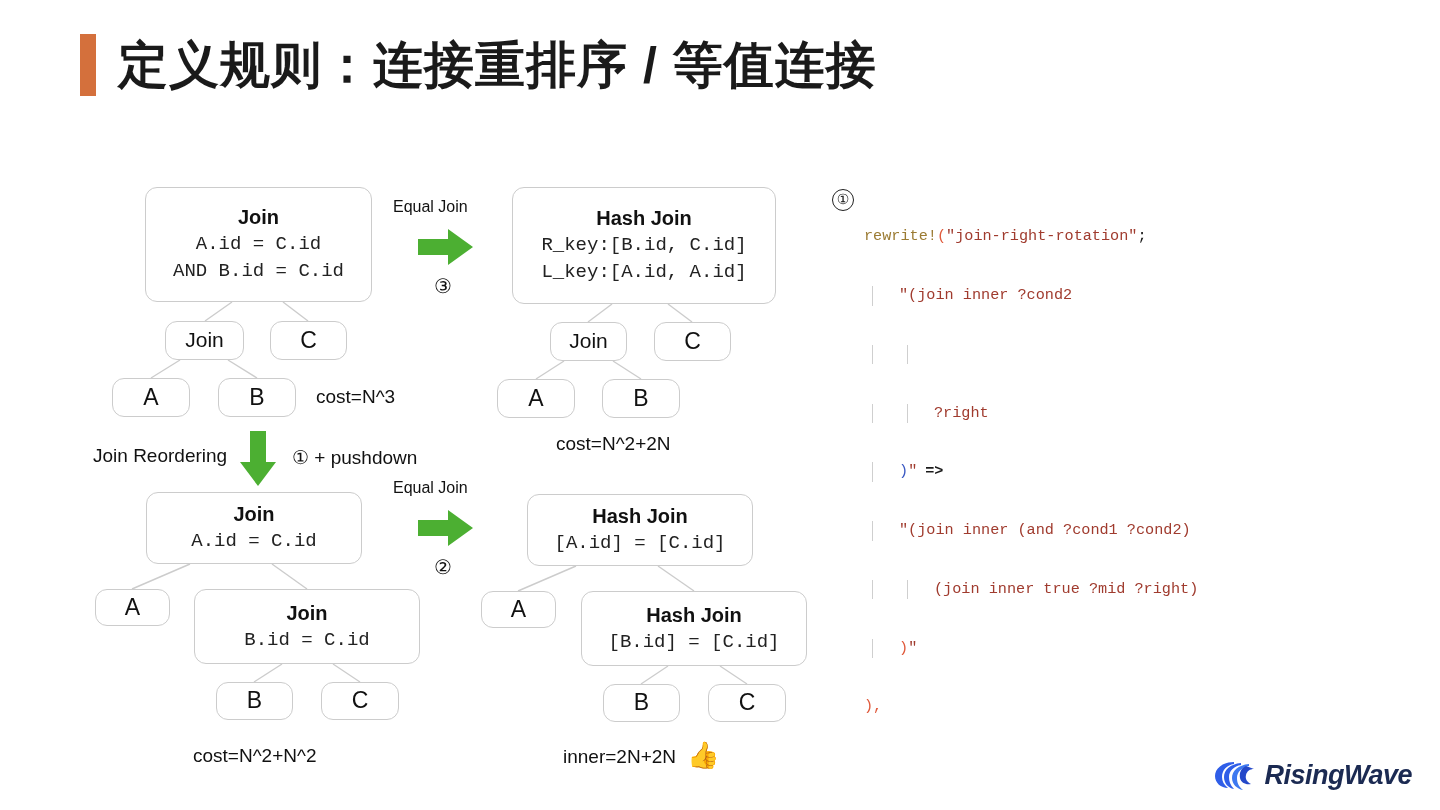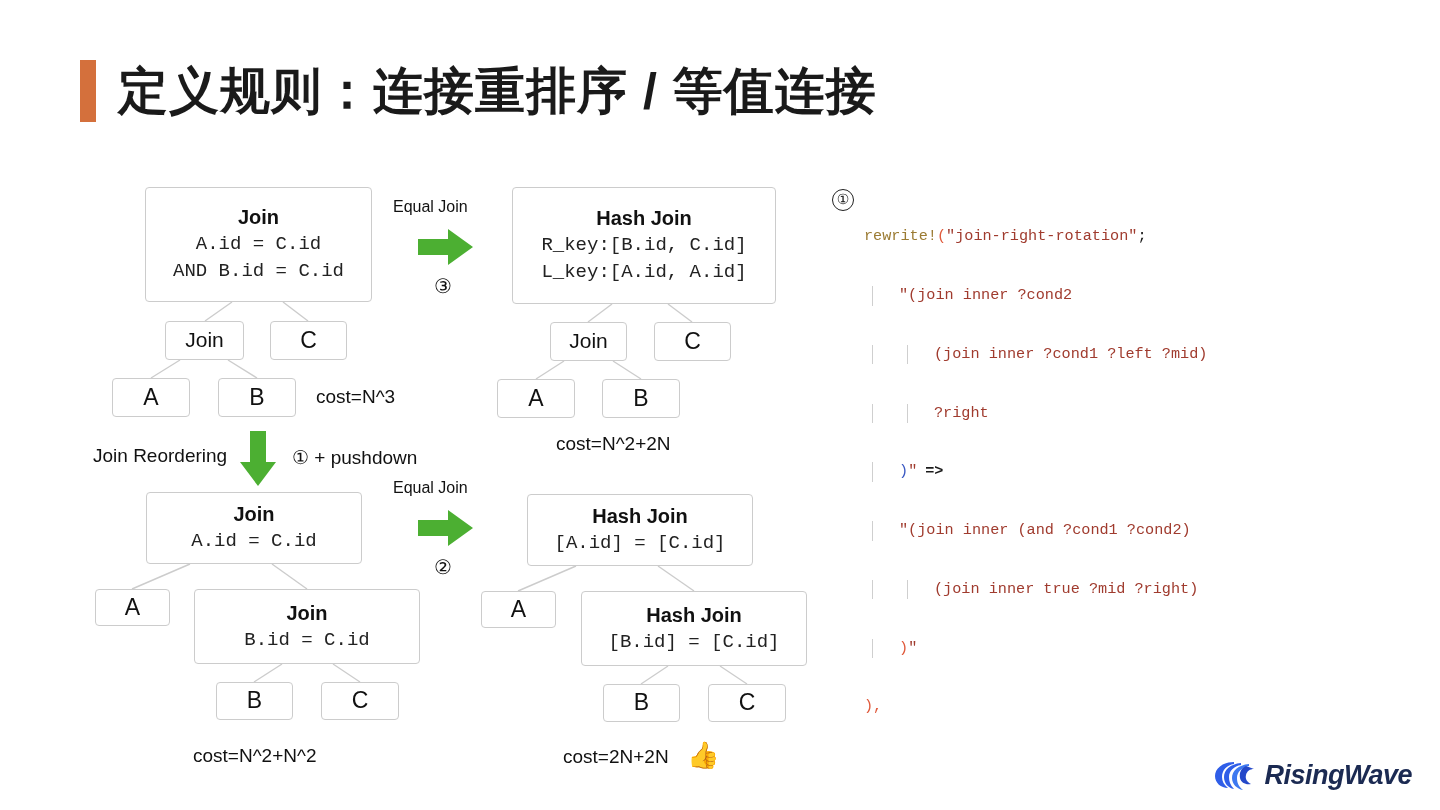--- a/index.html
+++ b/index.html
@@ -5,32 +5,32 @@
   * { box-sizing: border-box; margin: 0; padding: 0; }
   html, body {
     width: 1440px; height: 810px;
     background: #ffffff;
     font-family: "Liberation Sans", sans-serif;
     overflow: hidden;
   }
   .slide { position: relative; width: 1440px; height: 810px; background:#fff; }
 
   
-  .title-row { position:absolute; left:80px; top:60px; display:flex; }
+  .title-row { position:absolute; left:80px; top:34px; display:flex; }
   .title-bar { width:16px; height:62px; background:#d4703c; margin-right:22px; }
   .title-text {
     font-size:50px; font-weight:700; color:#1a1a1a;
     letter-spacing:1px; line-height:62px; white-space:nowrap;
   }
 
   
   .node {
     position:absolute;
     border:1.4px solid #cccccc;
-    border-radius:4px;
+    border-radius:12px;
     background:#ffffff;
     display:flex; flex-direction:column;
     align-items:center; justify-content:center;
     text-align:center;
   }
   .node .ttl {
     font-family:"Liberation Sans", sans-serif;
     font-weight:700; color:#111; font-size:20px; line-height:1.35;
   }
   .node .mono {
@@ -214,31 +214,31 @@
   <div class="node" style="left:581px; top:591px; width:226px; height:75px;">
     <div class="ttl">Hash Join</div>
     <div class="mono">[B.id] = [C.id]</div>
   </div>
   <div class="node leaf" style="left:603px; top:684px; width:77px; height:38px;">
     <div class="ttl">B</div>
   </div>
   <div class="node leaf" style="left:708px; top:684px; width:78px; height:38px;">
     <div class="ttl">C</div>
   </div>
-  <div class="lbl cost" style="left:563px; top:746px;">cost=2N+2N</div>
+  <div class="lbl cost" style="left:563px; top:746px;">inner=2N+2N</div>
   <div class="thumb" style="left:687px; top:740px;">👍</div>
 
   <div class="code-panel">
 
     <div class="code-block">
       <div class="code-num">①</div>
       <div class="code-lines">
         <div class="ln"><span class="c-macro">rewrite!</span><span class="c-paren">(</span><span class="c-str">"join-right-rotation"</span><span class="c-plain">;</span></div>
         <div class="ln"><span class="guide g1"></span><span class="c-str" style="margin-left:35px">"(join inner ?cond2</span></div>
-        <div class="ln"><span class="guide g1"></span><span class="guide g2"></span><span class="c-str" style="margin-left:70px">(join inner ?cond1 ?left ?mid)</span></div>
+        <div class="ln"><span class="guide g1"></span><span class="guide g2"></span></div>
         <div class="ln"><span class="guide g1"></span><span class="guide g2"></span><span class="c-str" style="margin-left:70px">?right</span></div>
         <div class="ln"><span class="guide g1"></span><span class="c-paren2" style="margin-left:35px">)</span><span class="c-str">"</span><span class="c-arrow" style="margin-left:8px">=&gt;</span></div>
         <div class="ln"><span class="guide g1"></span><span class="c-str" style="margin-left:35px">"(join inner (and ?cond1 ?cond2)</span></div>
         <div class="ln"><span class="guide g1"></span><span class="guide g2"></span><span class="c-str" style="margin-left:70px">(join inner true ?mid ?right)</span></div>
         <div class="ln"><span class="guide g1"></span><span class="c-paren" style="margin-left:35px">)</span><span class="c-str">"</span></div>
         <div class="ln"><span class="c-paren">),</span></div>
       </div>
     </div>
 
   </div>

